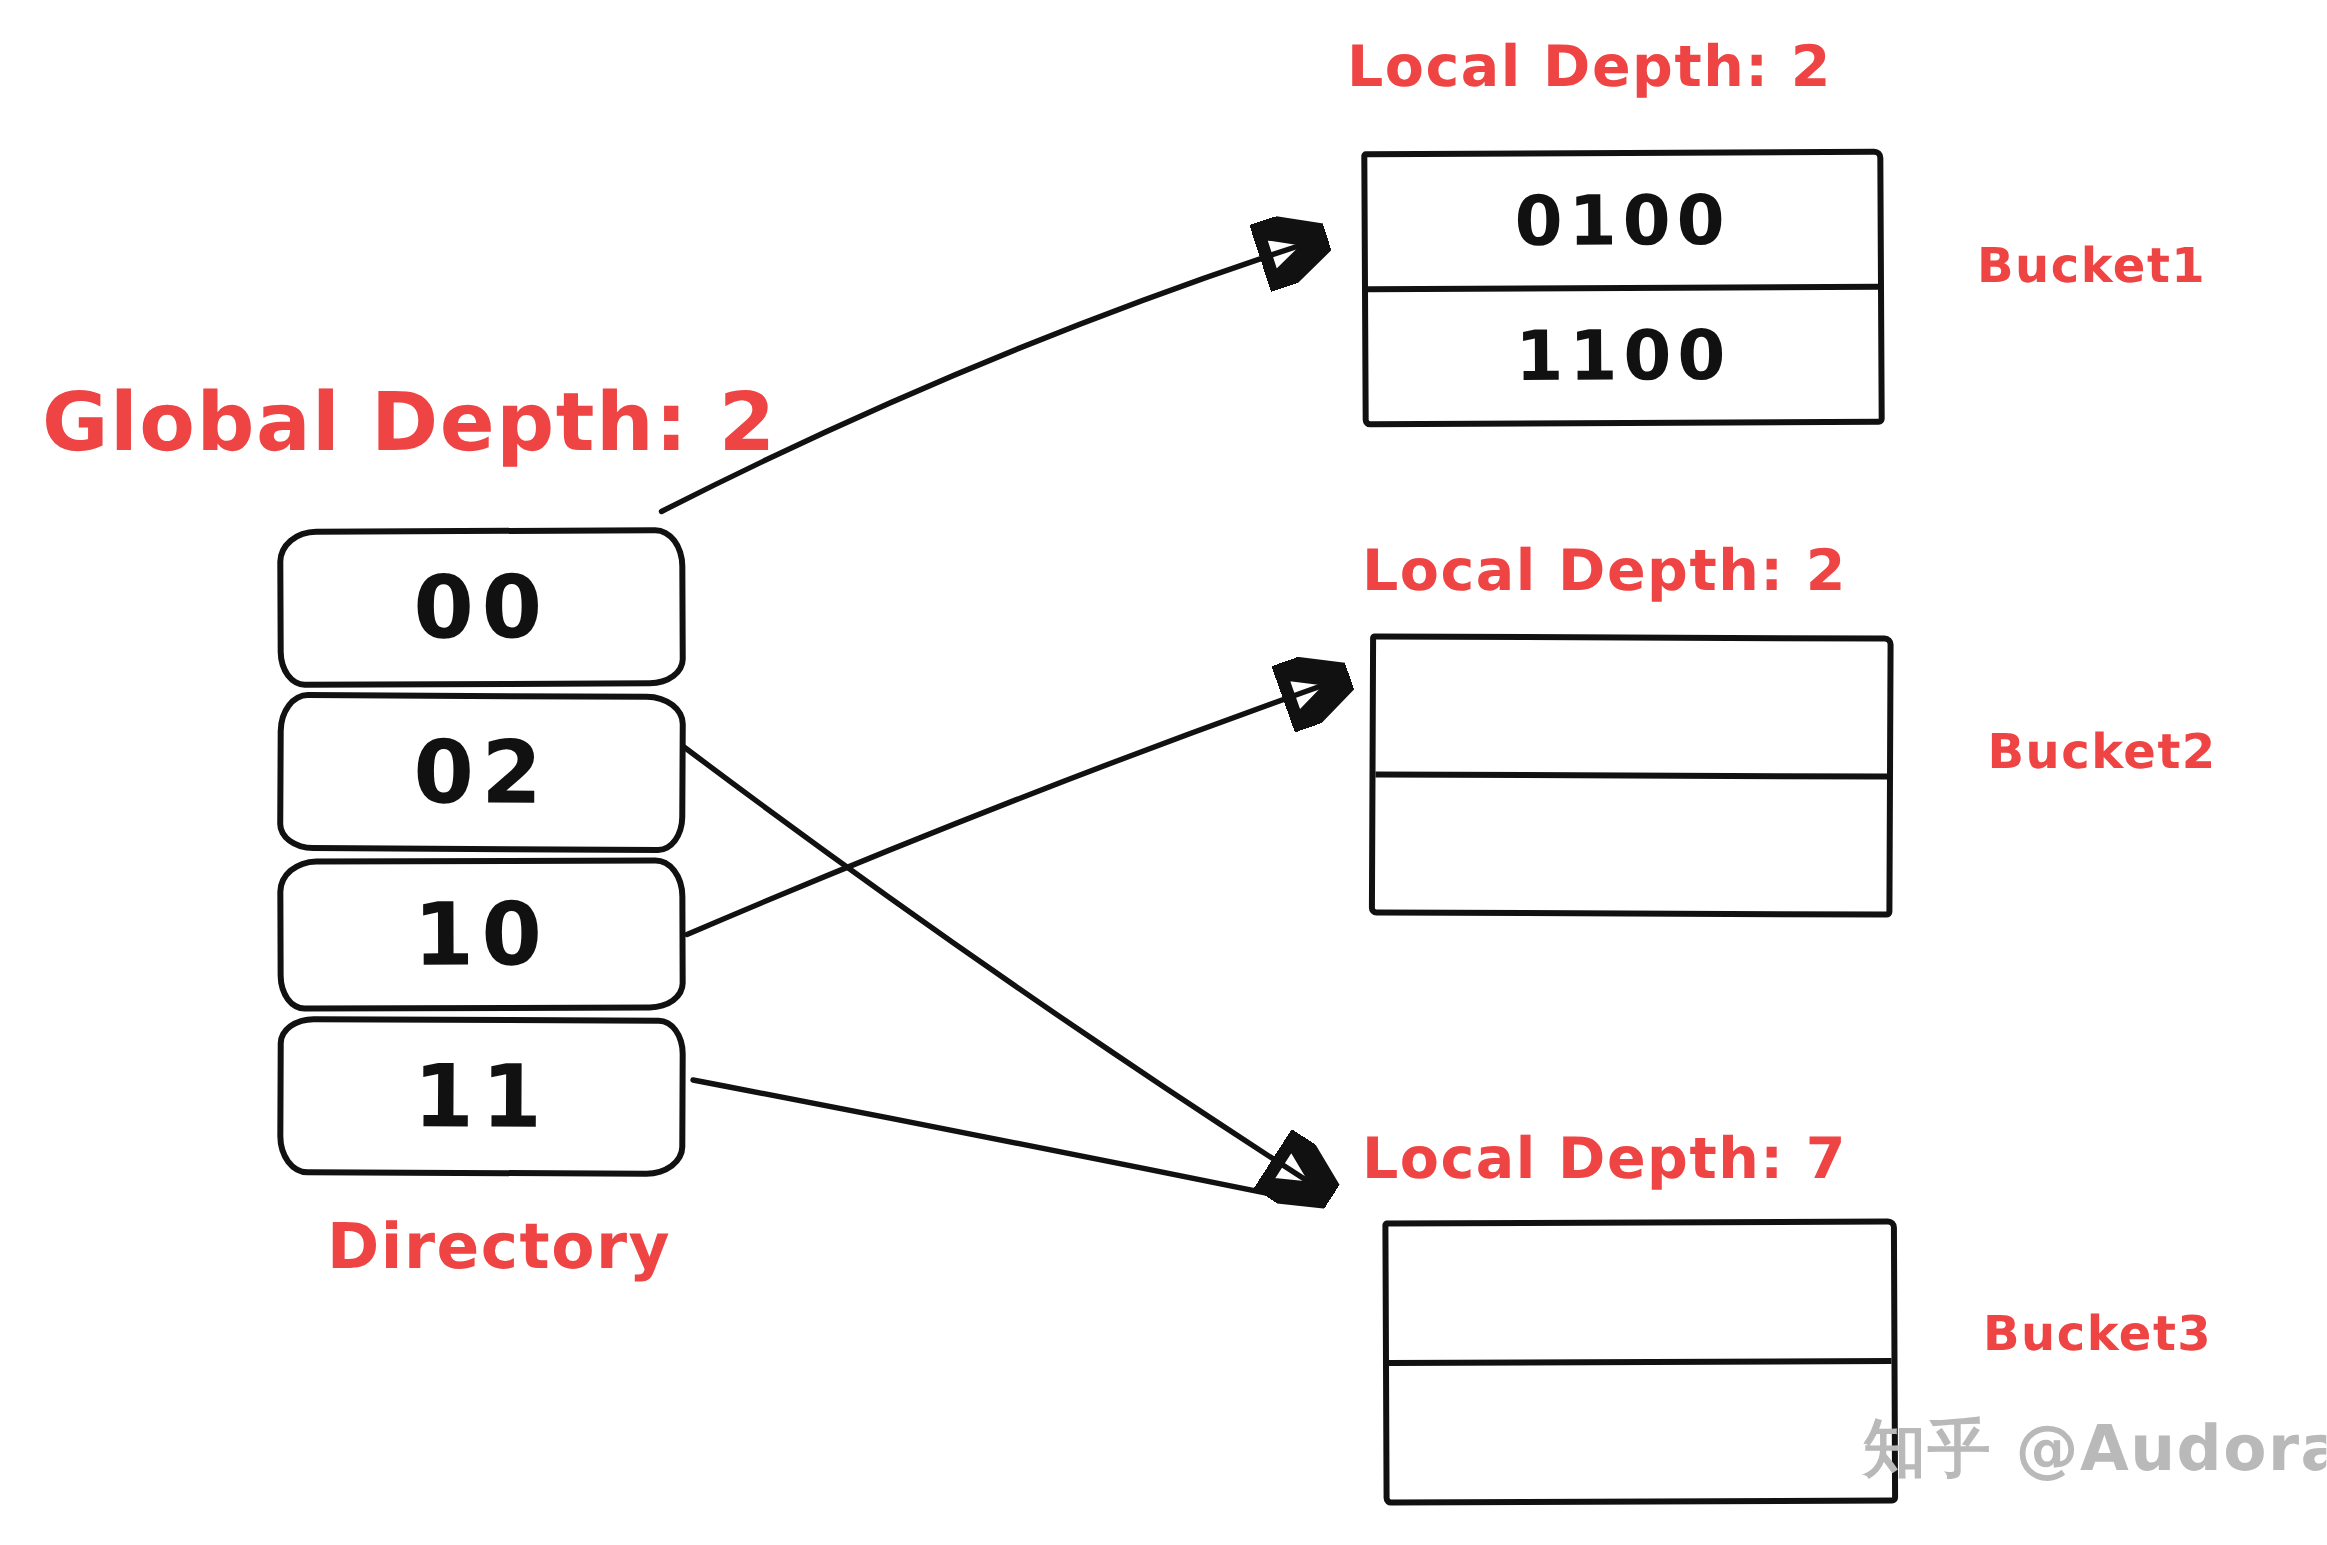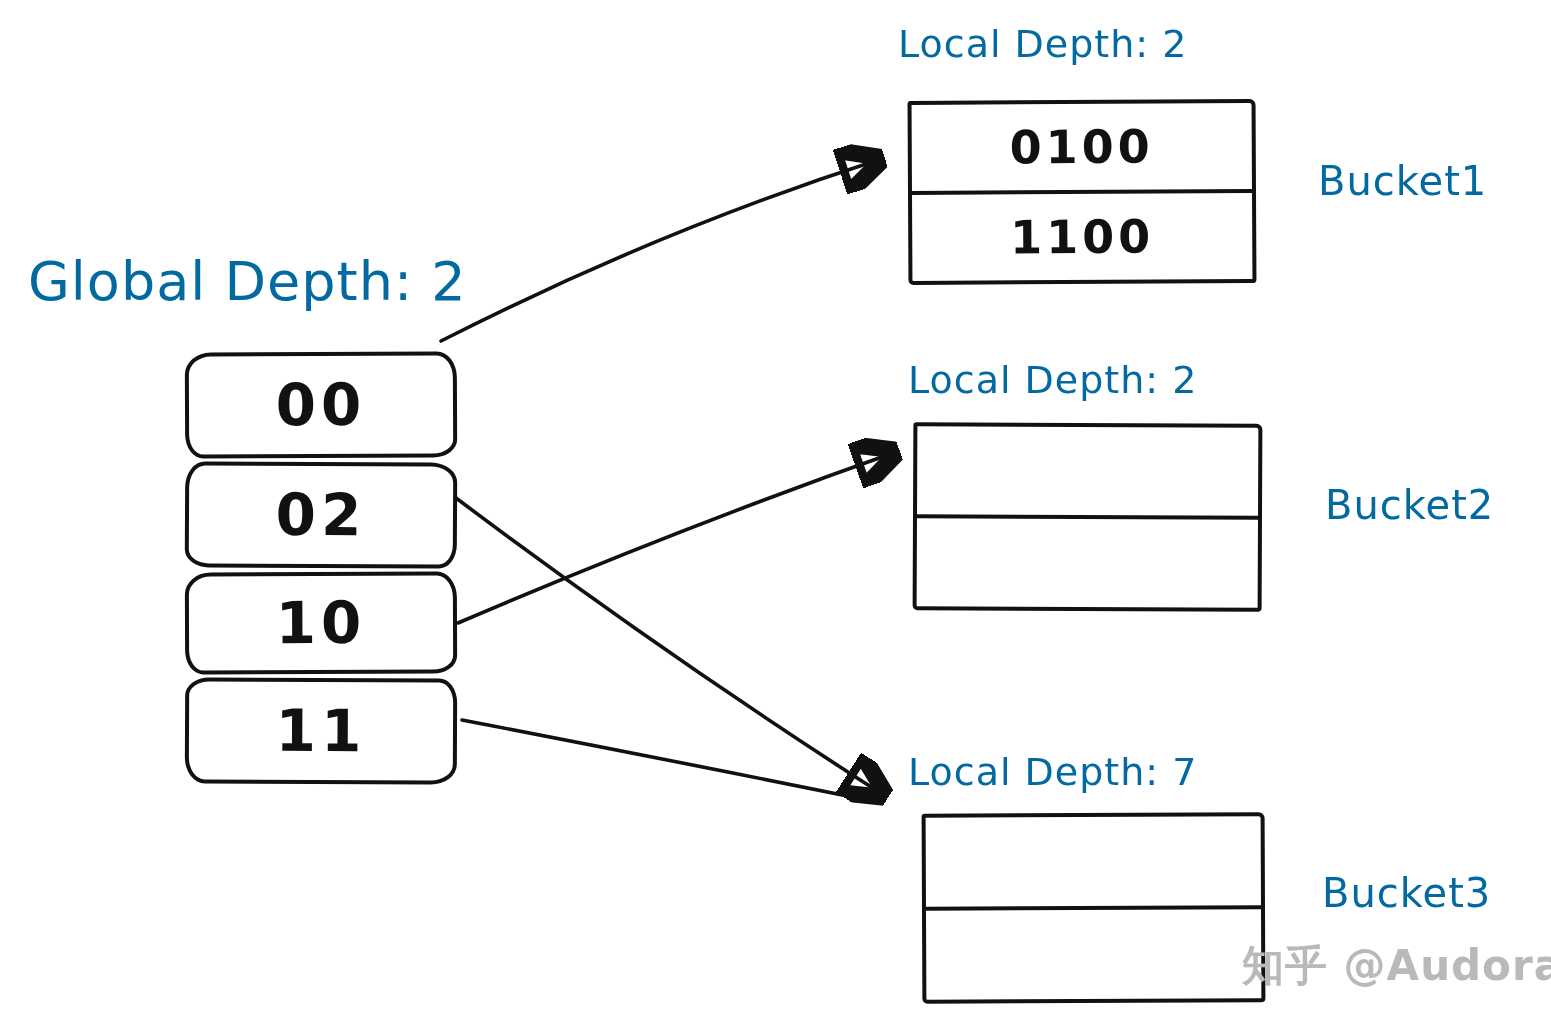--- a/index.html
+++ b/index.html
@@ -13,29 +13,29 @@
     height: 1030px;
     background: #ffffff;
     overflow: hidden;
     font-family: "DejaVu Sans", sans-serif;
     color: #111111;
   }
   .abs { position: absolute; }
 
   
   .ink-label {
-    font-weight: 400;
-    color: #0369a1;
+    font-weight: 700;
+    color: #ef4444;
     white-space: nowrap;
     letter-spacing: 1px;
   }
   .global-depth { left: 28px; top: 250px; font-size: 54px; }
   .directory-caption { left: 218px; top: 806px; font-size: 42px; }
   .local-depth { font-size: 38px; }
-  .bucket-name { font-size: 40px; }
+  .bucket-name { font-size: 32px; }
 
   
   .dir-cell {
     left: 185px;
     width: 272px;
     height: 106px;
     box-sizing: border-box;
     border: 4px solid #111111;
     border-radius: 26px 20px 24px 18px / 22px 26px 18px 24px;
     background: #ffffff;
@@ -138,20 +138,21 @@
   <div class="abs dir-cell c1">
     <span>02</span>
   </div>
   <div class="abs dir-cell c2">
     <span>10</span>
   </div>
   <div class="abs dir-cell c3">
     <span>11</span>
   </div>
 
+  <div class="abs ink-label directory-caption">Directory</div>
 
   <div class="abs ink-label local-depth ld1">Local Depth: 2</div>
   <div class="abs bucket-box bucket1-box">
     <div class="bucket-row first">0100</div>
     <div class="bucket-row">1100</div>
   </div>
   <div class="abs ink-label bucket-name bn1">Bucket1</div>
 
   <div class="abs ink-label local-depth ld2">Local Depth: 2</div>
   <div class="abs bucket-box bucket2-box">

